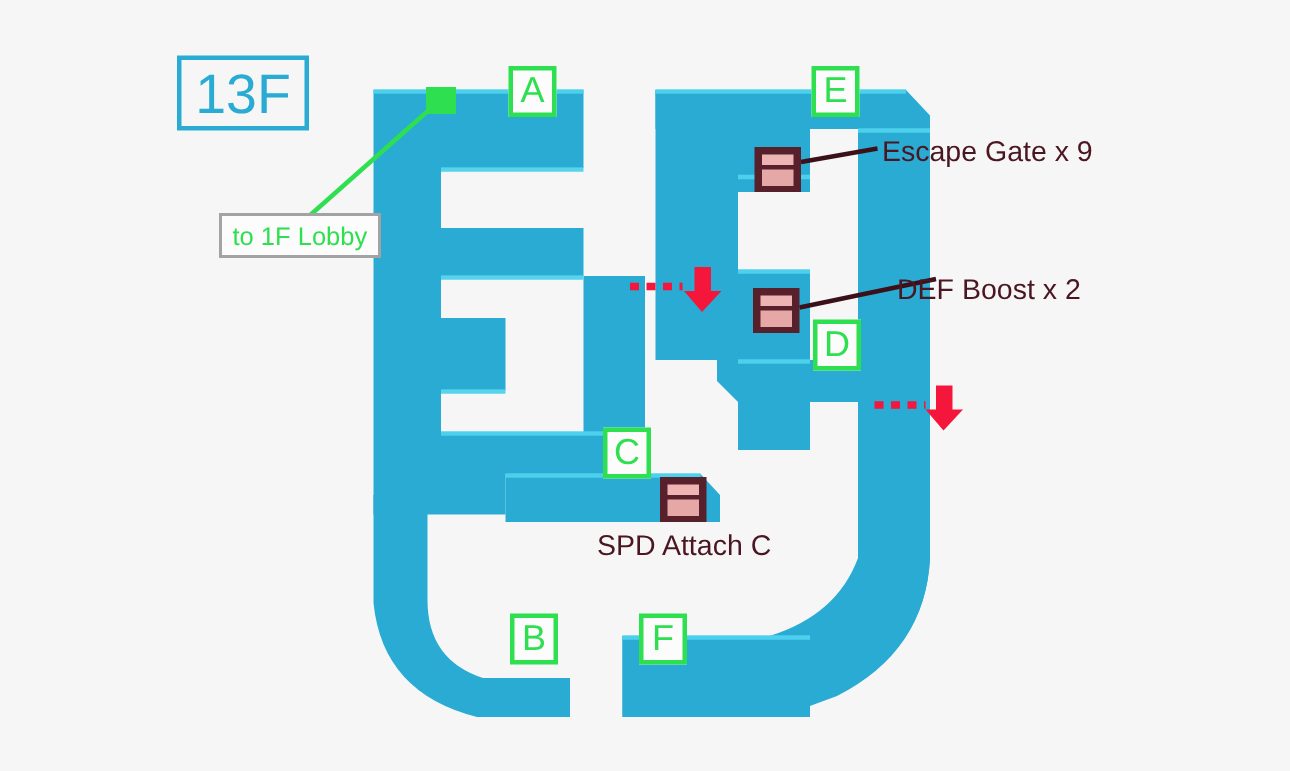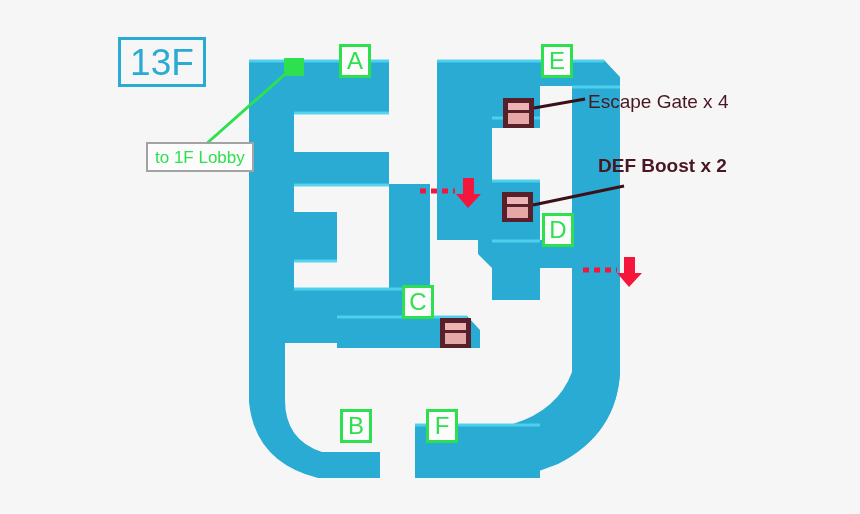--- a/index.html
+++ b/index.html
@@ -276,18 +276,19 @@
   <div class="room-marker" style="left:402px; top:285px;">
     <span class="lt">C</span>
   </div>
   <div class="room-marker" style="left:340px; top:409px;">
     <span class="lt">B</span>
   </div>
   <div class="room-marker" style="left:426px; top:409px;">
     <span class="lt">F</span>
   </div>
 
-  <div class="item-label" style="left:588px; top:92px;">Escape Gate x 4</div>
-
-  <div class="item-label" style="left:598px; top:156px;font-weight:bold;">DEF Boost x 2</div>
-
+  <div class="item-label" style="left:588px; top:92px;">Escape Gate x 9</div>
+
+  <div class="item-label" style="left:598px; top:184px;">DEF Boost x 2</div>
+
+  <div class="item-label" style="left:398px; top:355px;">SPD Attach C</div>
 
 </div>
 
 </body></html>

